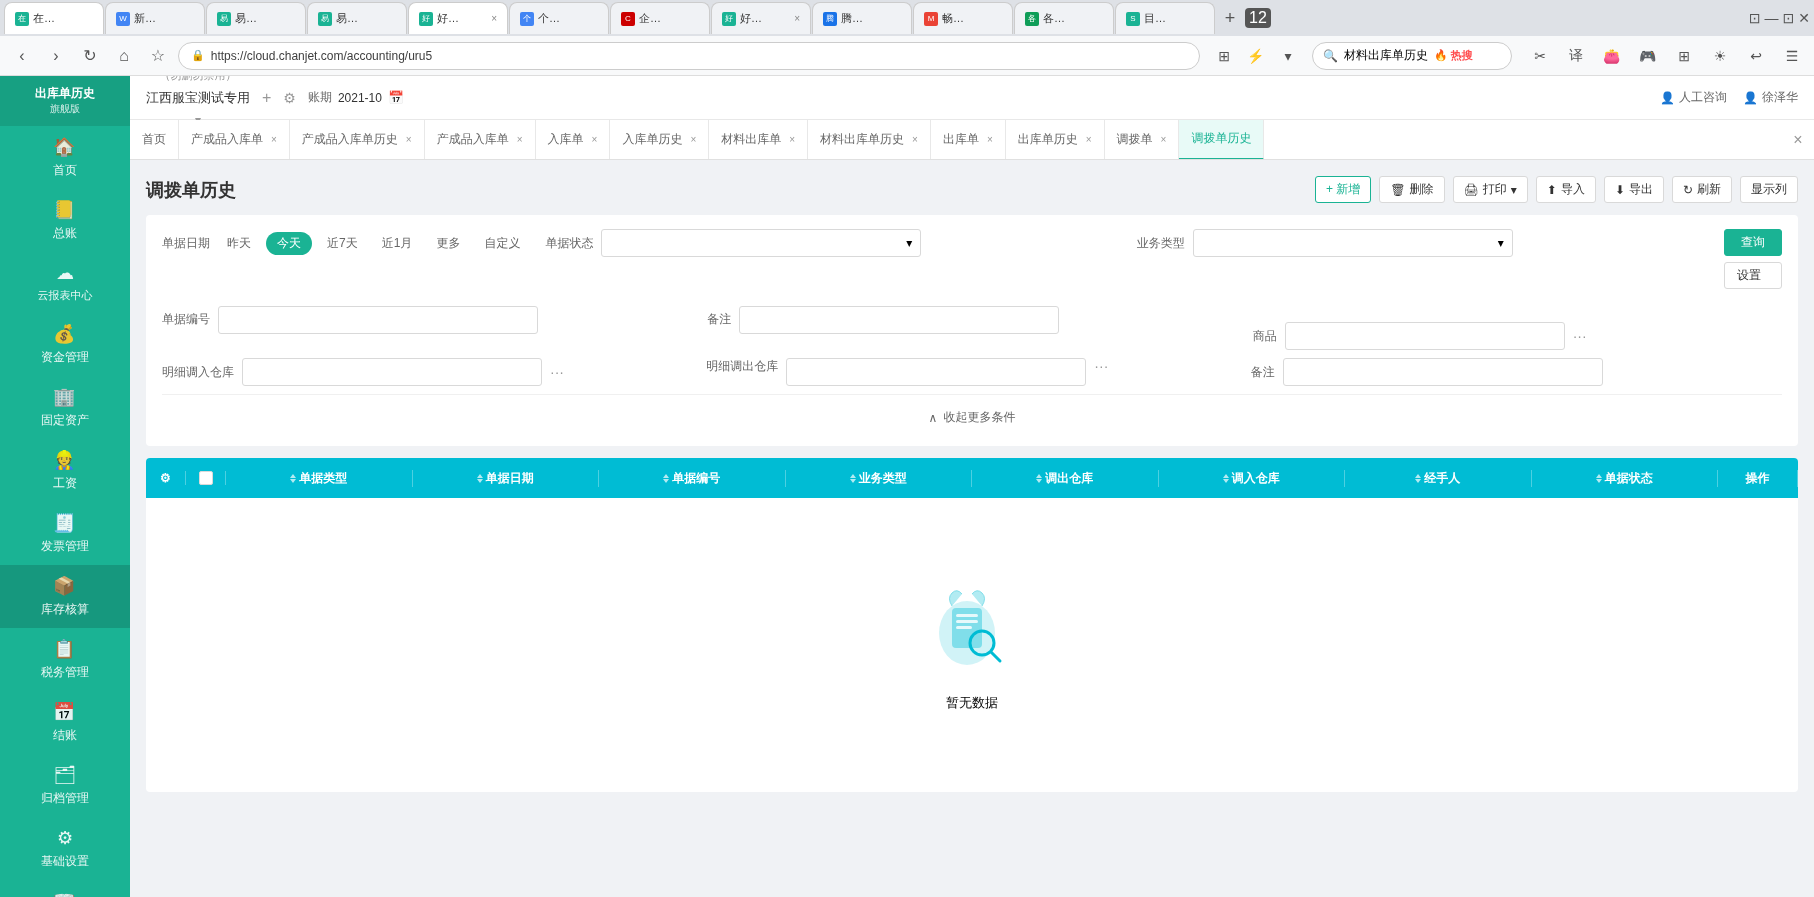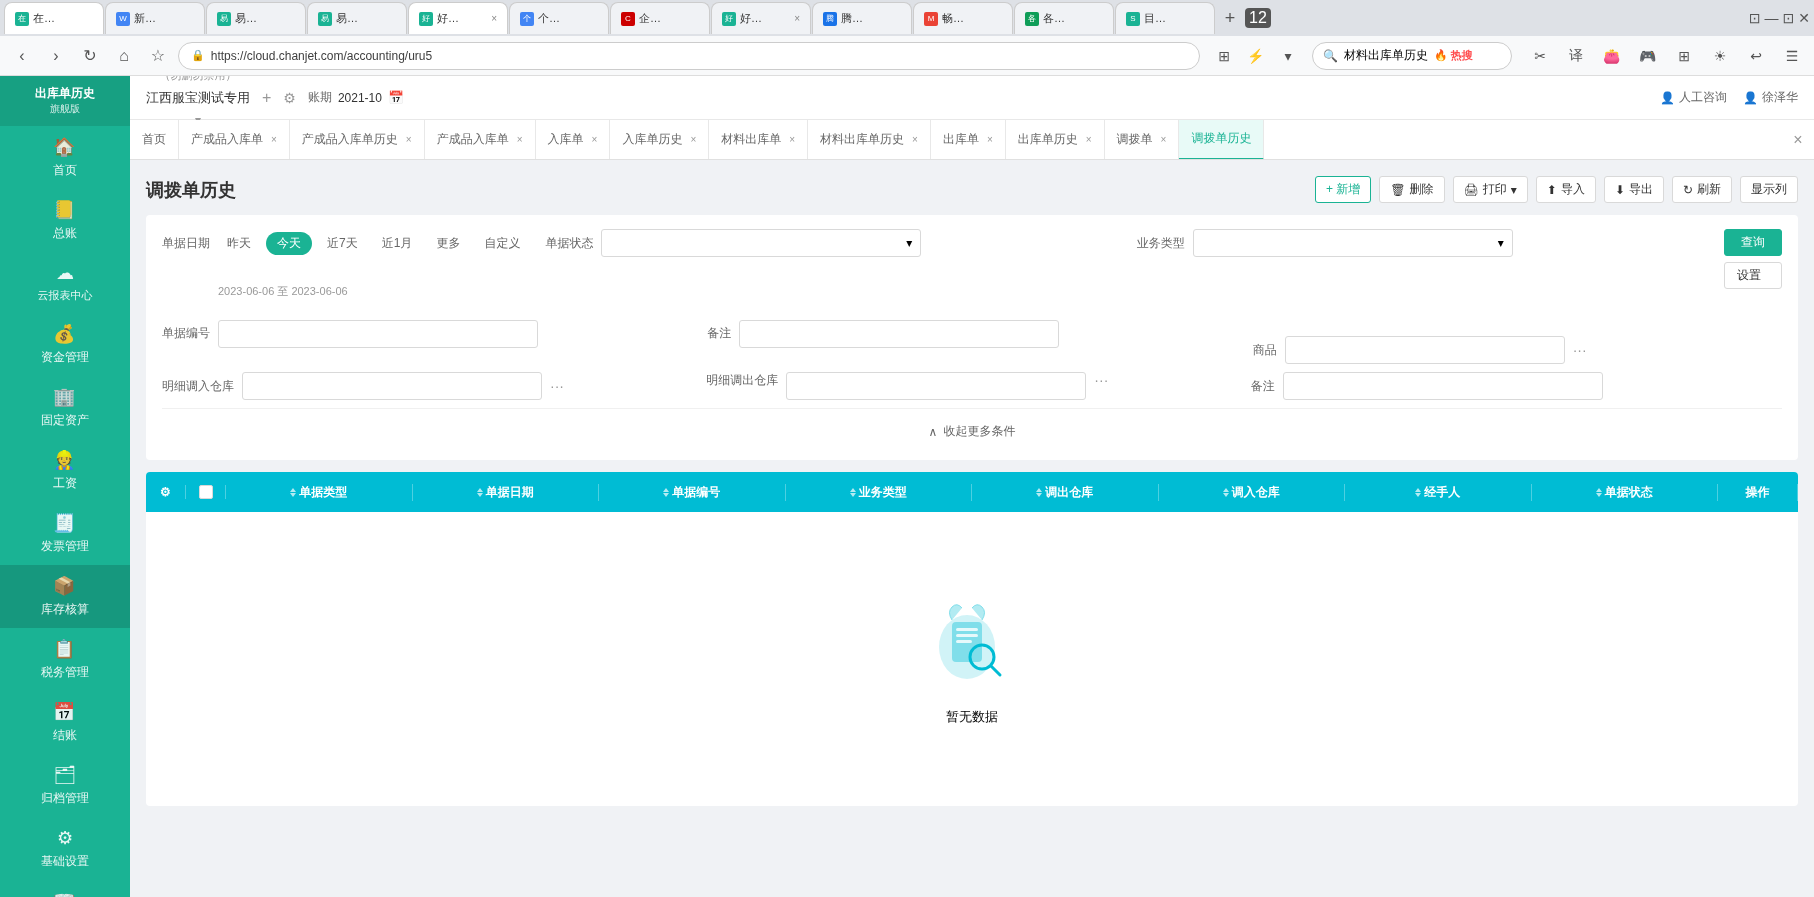--- a/index.html
+++ b/index.html
@@ -404,23 +404,20 @@
           <div style="display:flex;flex-direction:column;gap:6px;margin-left:12px;flex-shrink:0;">
             <div class="btn btn-query">
               <span>查询</span>
             </div>
             <div class="btn btn-setting">
               <span>设置</span>
             </div>
           </div>
         </div>
 
-        <div style="margin-left:56px;margin-top:-6px;margin-bottom:4px;">
-          <span class="date-range">2023-06-06 至 2023-06-06</span>
-        </div>
 
         <div style="display:flex;align-items:center;gap:16px;width:100%;">
           <div style="display:flex;align-items:center;gap:8px;flex:1;">
             <span class="filter-label">单据编号</span>
             <input class="full-width-input" type="text" style="max-width: 320px;">
           </div>
           <div style="display:flex;align-items:center;gap:8px;flex:1;">
             <span class="filter-label">备注</span>
             <input class="full-width-input" type="text" style="max-width: 320px;">
           </div>

